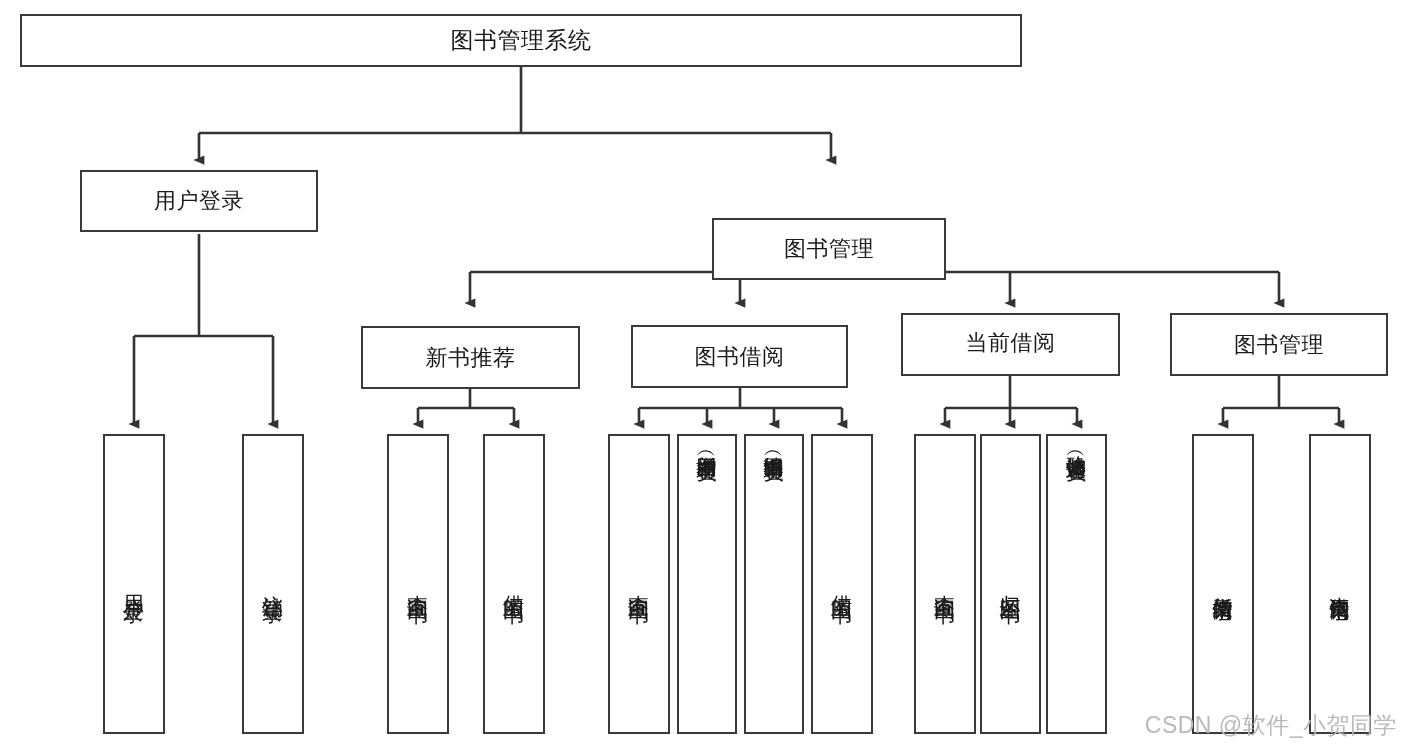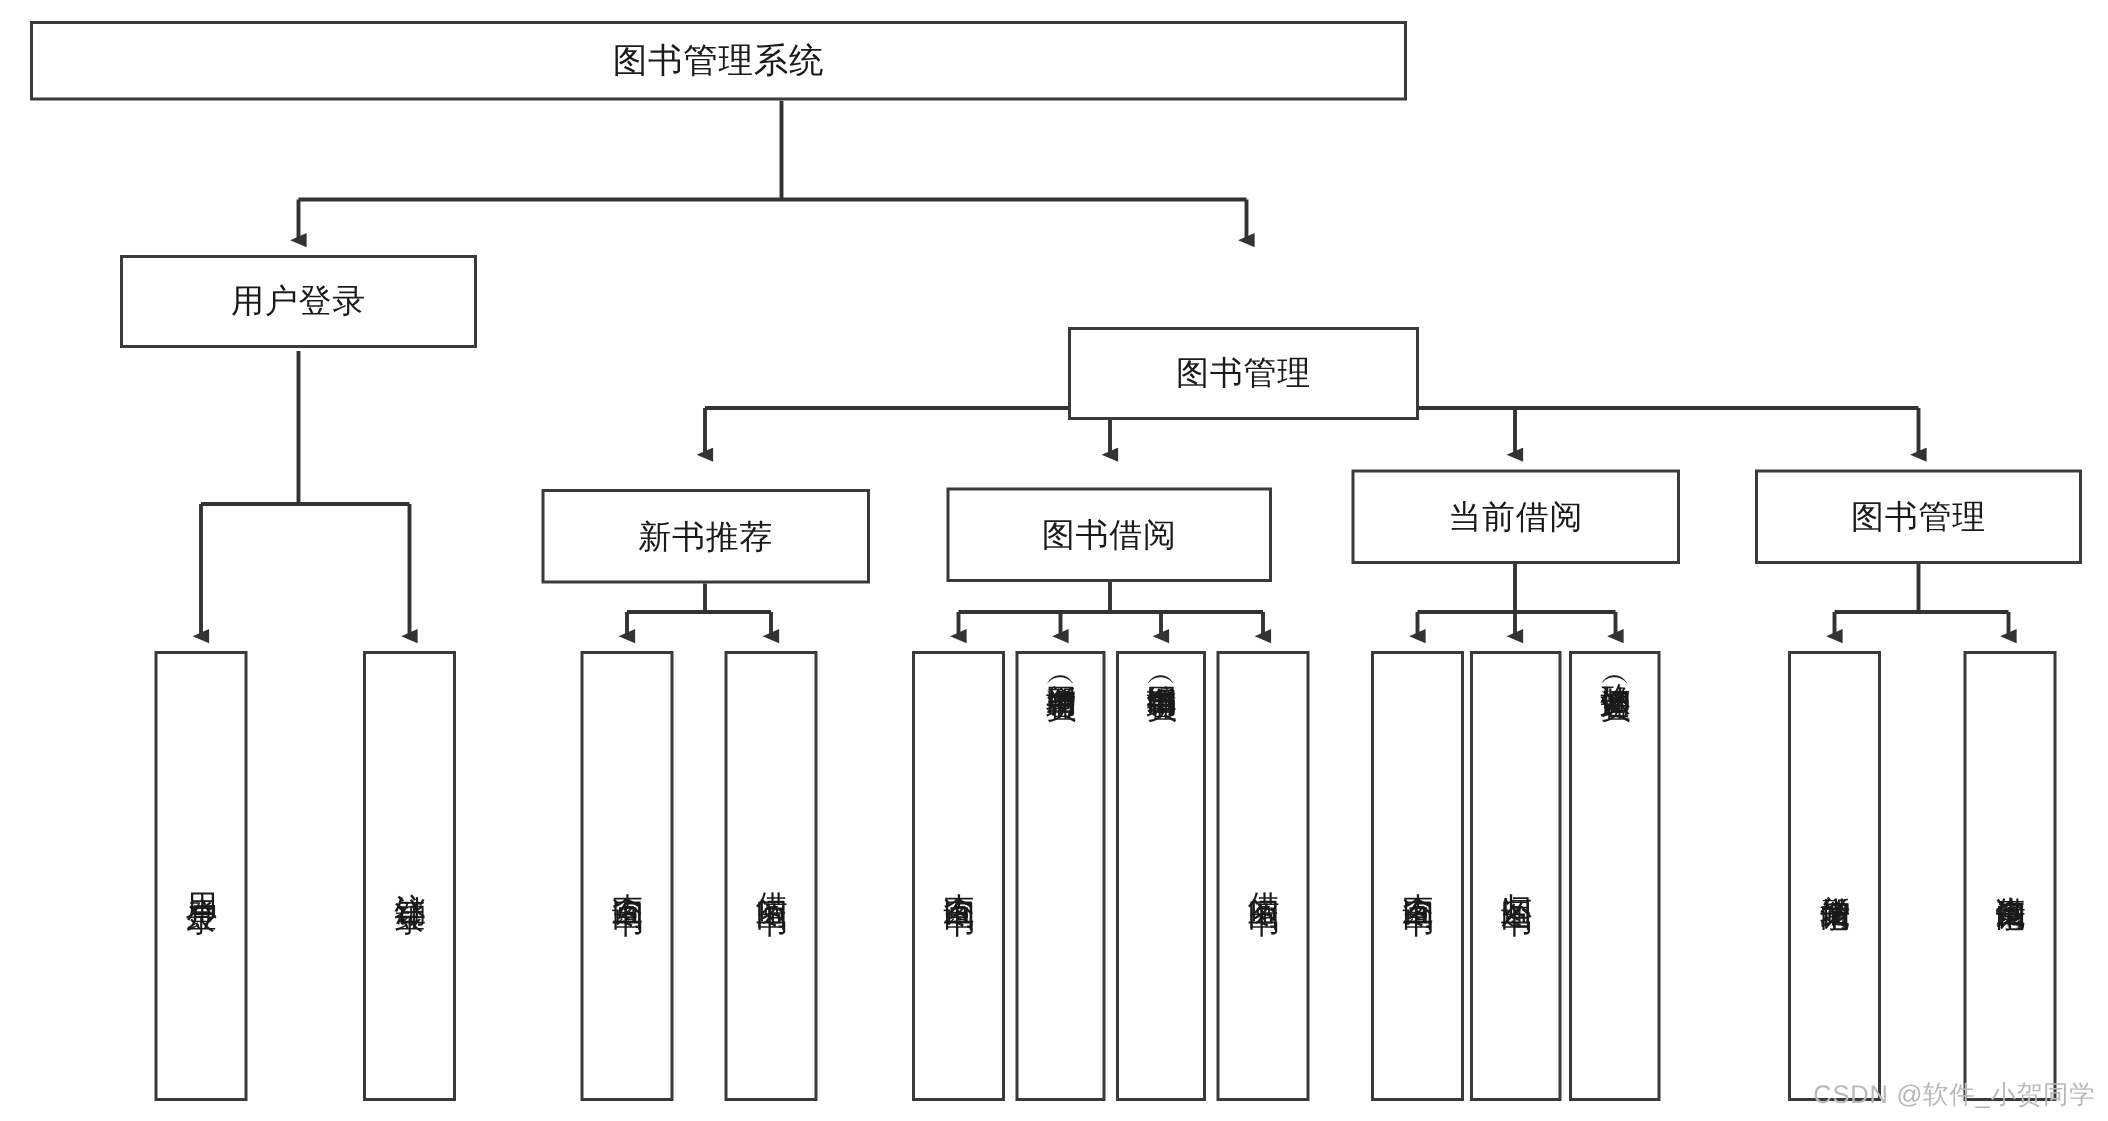--- a/index.html
+++ b/index.html
@@ -72,21 +72,21 @@
     padding-top: 4px;
   }
   .node.v.mid {
     align-items: center;
     padding-top: 0;
   }
   #watermark {
     position: absolute;
     right: 8px;
     bottom: 6px;
-    font-size: 17px;
+    font-size: 23px;
     color: #b9b9b9;
     white-space: nowrap;
     letter-spacing: 0.5px;
   }
 </style>
 </head>
 <body>
 
 <div id="canvas">
 
@@ -133,38 +133,38 @@
       <path d="M1010,408 L1010,424" marker-end="url(#arw)"></path>
       <path d="M1077,408 L1077,424" marker-end="url(#arw)"></path>
 
       <path d="M1279,376 L1279,408"></path>
       <path d="M1223,408 L1339,408"></path>
       <path d="M1223,408 L1223,424" marker-end="url(#arw)"></path>
       <path d="M1339,408 L1339,424" marker-end="url(#arw)"></path>
     </g>
   </svg>
 
-  <div class="node h root" style="left:20px; top:14px; width:918px; height:53px;">
+  <div class="node h root" style="left:20px; top:14px; width:1002px; height:53px;">
     <span class="lbl">图书管理系统</span>
   </div>
 
   <div class="node h" style="left:80px; top:170px; width:238px; height:62px;">
     <span class="lbl">用户登录</span>
   </div>
   <div class="node h" style="left:712px; top:170px; width:234px; height:62px;margin-top:48px;">
     <span class="lbl">图书管理</span>
   </div>
 
   <div class="node h" style="left:361px; top:326px; width:219px; height:63px;">
     <span class="lbl">新书推荐</span>
   </div>
   <div class="node h" style="left:631px; top:325px; width:217px; height:63px;">
     <span class="lbl">图书借阅</span>
   </div>
-  <div class="node h" style="left:901px; top:313px; width:219px; height:63px;">
+  <div class="node h" style="left:901px; top:313px; width:219px; height:63px;font-family:Liberation Mono, monospace;">
     <span class="lbl">当前借阅</span>
   </div>
   <div class="node h" style="left:1170px; top:313px; width:218px; height:63px;">
     <span class="lbl">图书管理</span>
   </div>
 
   <div class="node v mid" style="left:103px; top:434px; width:62px; height:300px;">
     <span class="lbl">用户登录</span>
   </div>
   <div class="node v mid" style="left:242px; top:434px; width:62px; height:300px;">

